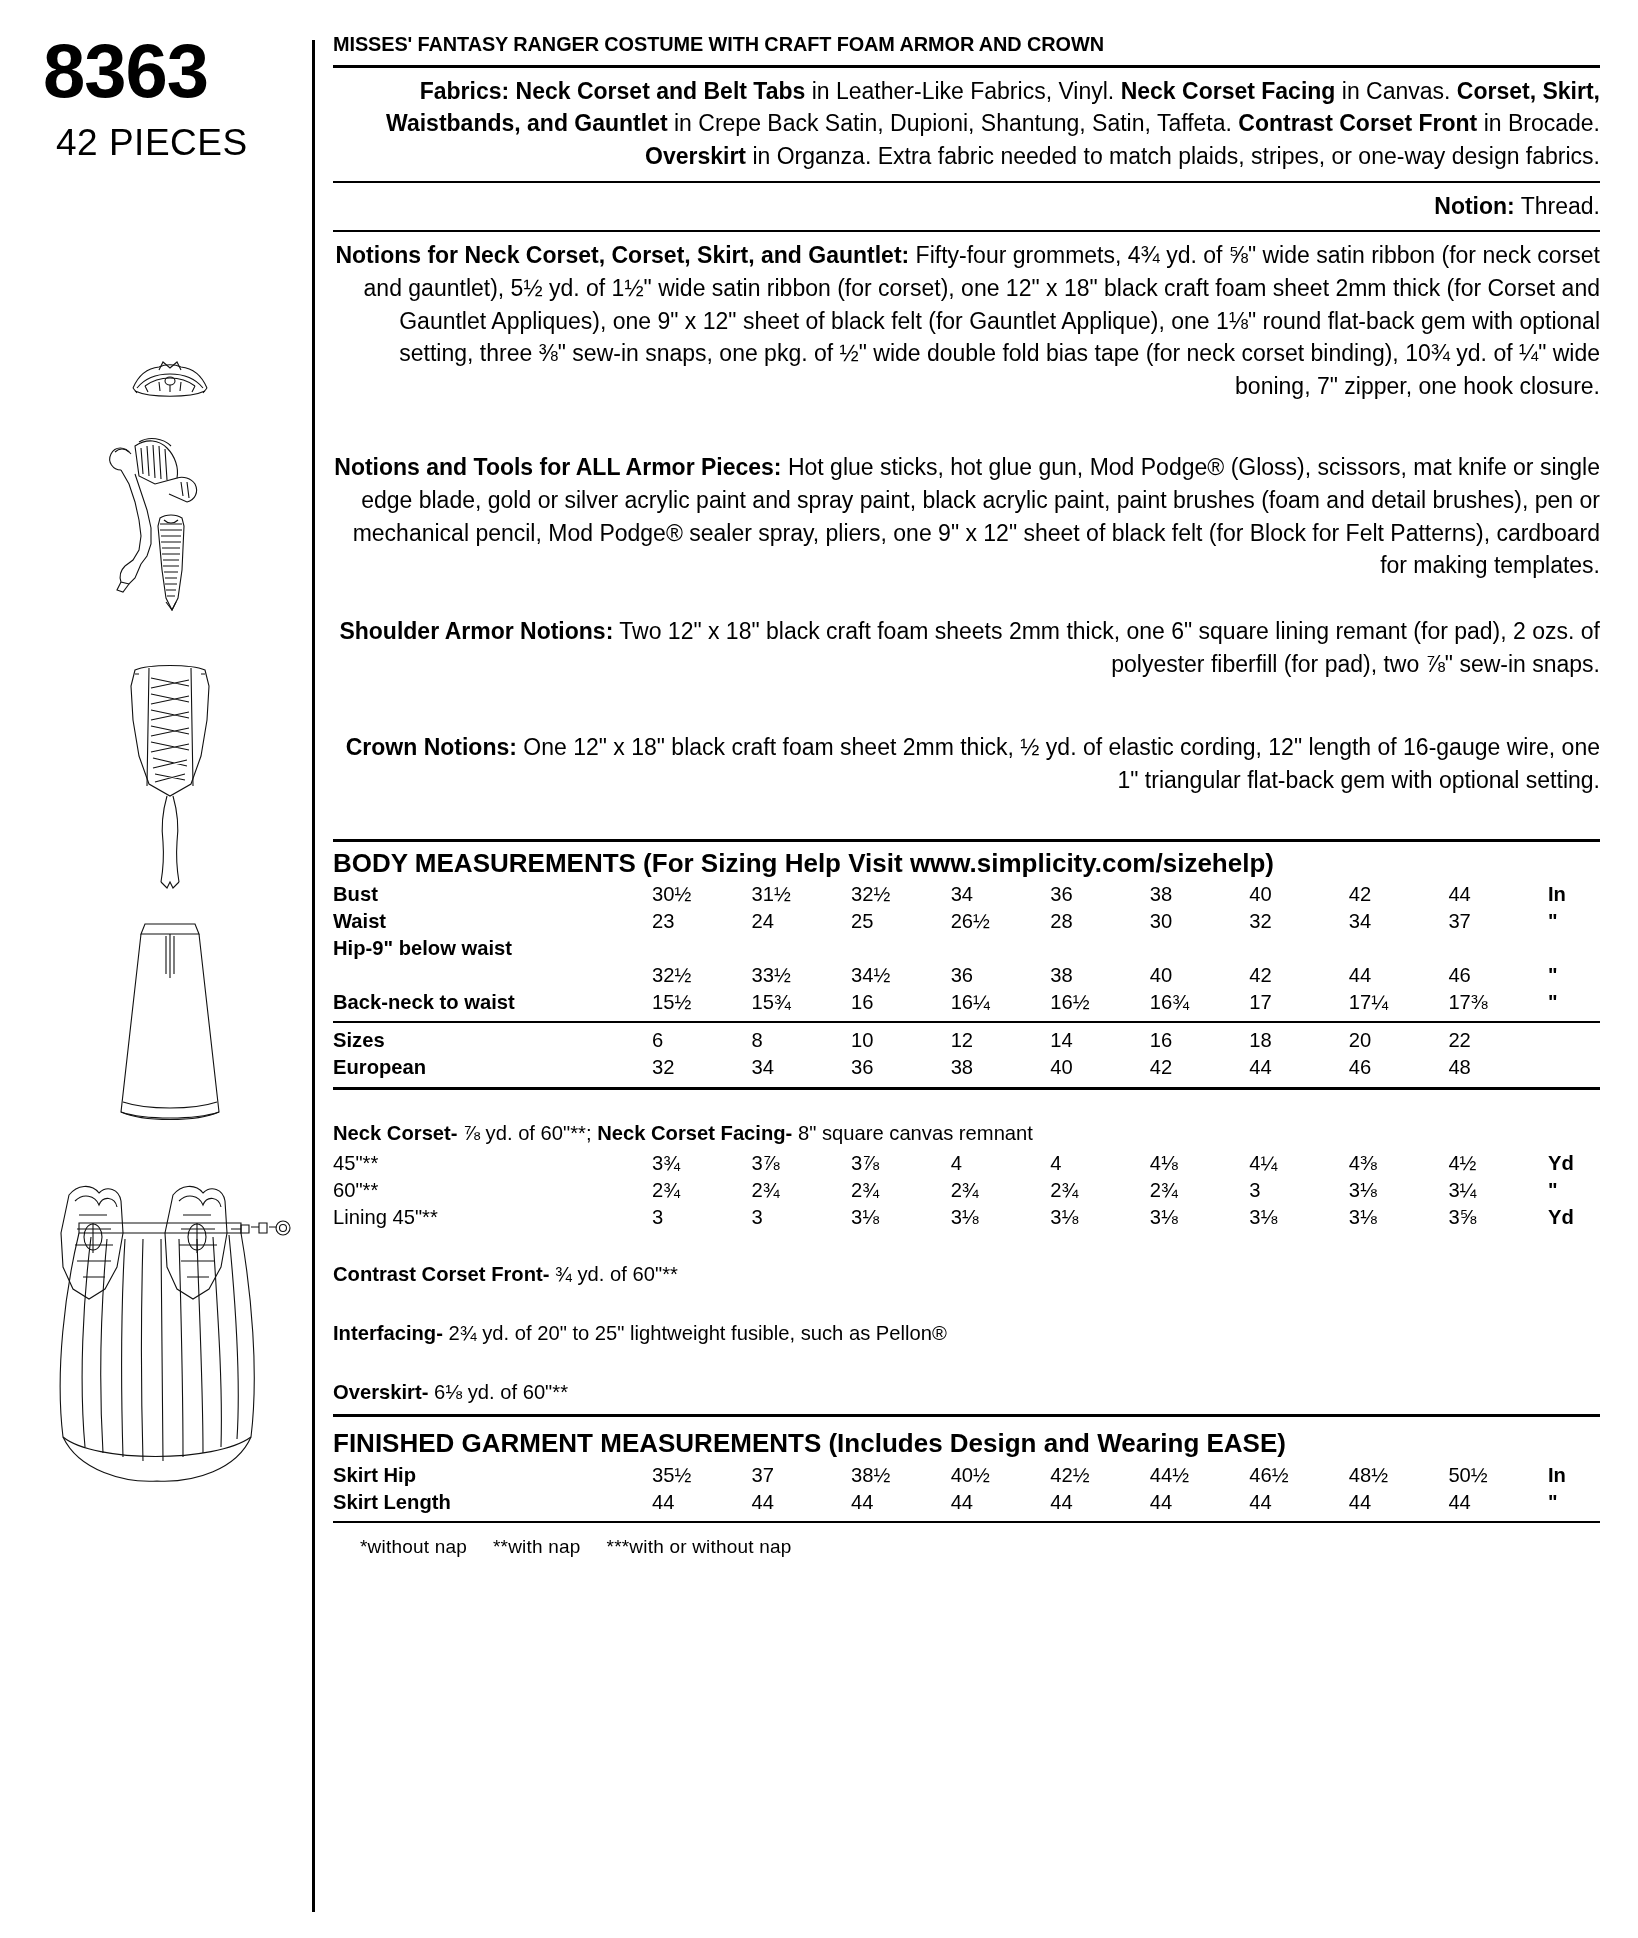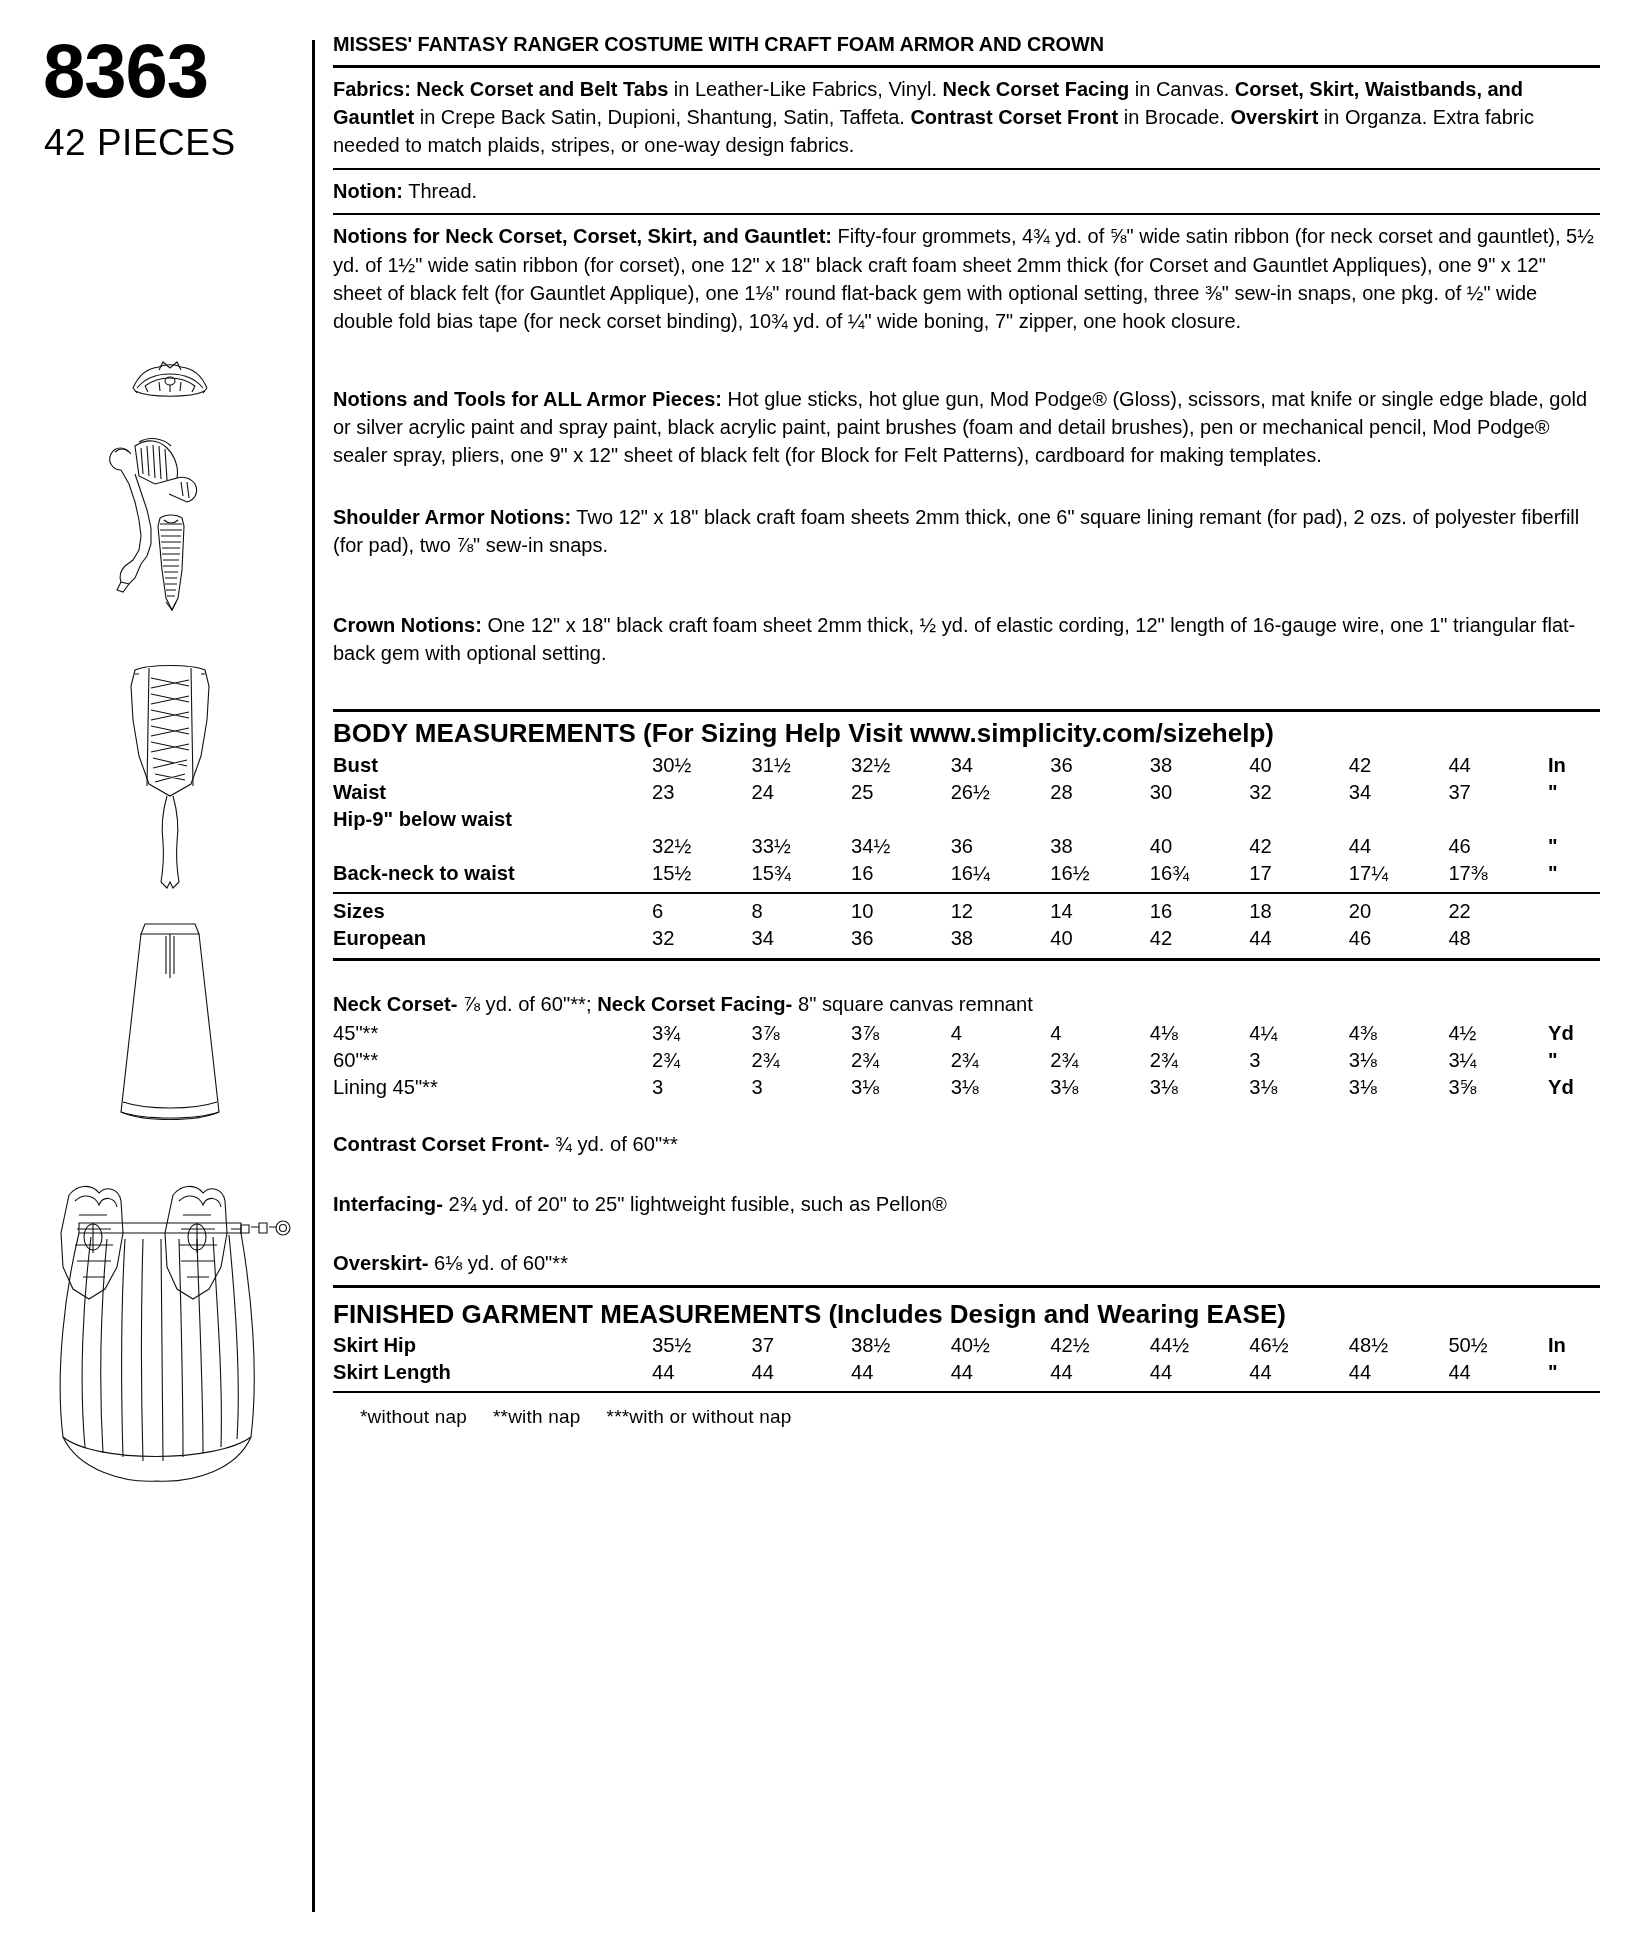--- a/index.html
+++ b/index.html
@@ -34,21 +34,21 @@
     font-size: 76px;
     font-weight: bold;
     letter-spacing: -1px;
     line-height: 0.92;
     margin: 8px 0 0 9px;
     font-family: "Liberation Sans", sans-serif;
   }
   .pieces-count {
     font-size: 37px;
     letter-spacing: 0.5px;
-    margin: 16px 0 0 10px;
+    margin: 16px 0 0 22px;
     font-family: "Liberation Sans", sans-serif;
   }
   .illus-stack {
     position: absolute;
     top: 330px;
     left: 0;
     width: 272px;
   }
   .illus {
     display: block;
@@ -83,24 +83,24 @@
     border: 0;
     border-top: 3px solid #000;
     margin: 0;
   }
   .hr-thin {
     border: 0;
     border-top: 2px solid #000;
     margin: 0;
   }
   .para {
-    font-size: 20px;
+    font-size: 23px;
     line-height: 1.42;
     padding: 7px 0 8px 0;
-    text-align: left;
+    text-align: right;
   }
   .para b { font-weight: bold; }
   .gap-sm { height: 18px; }
   .gap-md { height: 34px; }
 
   
   .sec-head {
     font-size: 26px;
     font-weight: bold;
     padding: 6px 0 2px 0;

